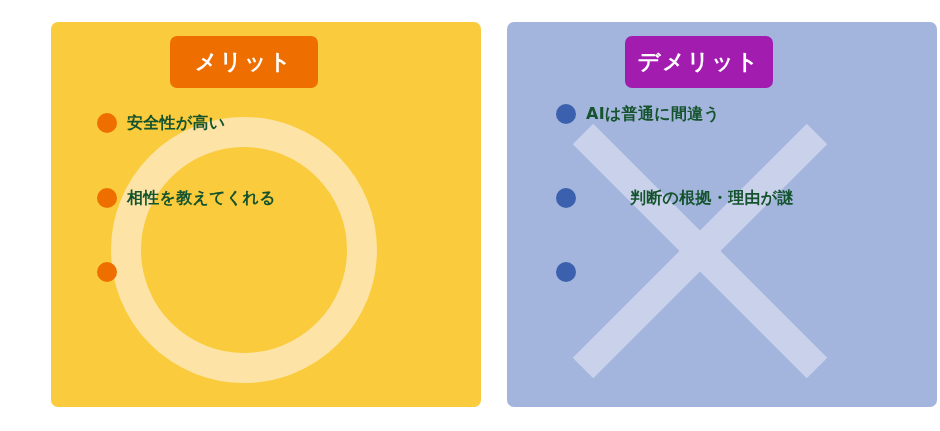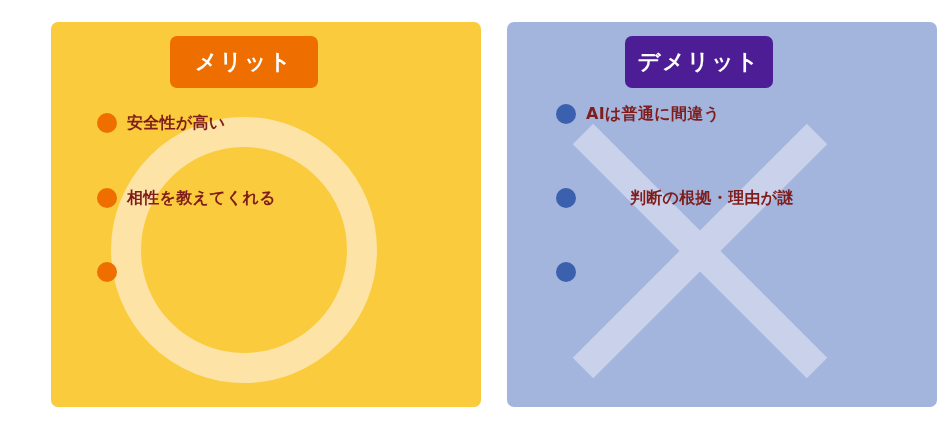--- a/index.html
+++ b/index.html
@@ -13,29 +13,29 @@
     }
     .card.merit { left: 51px; background: #FACB3C; }
     .card.demerit { left: 507px; background: #A3B5DD; }
     .bg-shape { position: absolute; left: 0; top: 0; }
     .badge {
       position: absolute; top: 14px; height: 52px; border-radius: 7px;
       color: #ffffff; font-weight: bold; font-size: 22px; letter-spacing: 2px;
       display: flex; align-items: center; justify-content: center;
     }
     .merit .badge { left: 119px; width: 148px; background: #EE6F00; }
-    .demerit .badge { left: 118px; width: 148px; background: #4c1d95; }
+    .demerit .badge { left: 118px; width: 148px; background: #a21caf; }
     .item {
       position: absolute; display: flex; align-items: center; height: 24px;
     }
     .dot { width: 20px; height: 20px; border-radius: 50%; flex: none; }
     .merit .dot { background: #EE6F00; }
     .demerit .dot { background: #3A60AE; }
     .item-label {
-      margin-left: 10px; font-size: 16px; font-weight: bold; color: #7f1d1d;
+      margin-left: 10px; font-size: 16px; font-weight: bold; color: #14532d;
       white-space: nowrap; letter-spacing: 0.3px;
     }
   </style>
 </head>
 <body>
 
 <div class="card merit">
   <svg class="bg-shape" width="386" height="385">
     <circle cx="193" cy="228" r="118" fill="none" stroke="#FDE4A6" stroke-width="30"></circle>
   </svg>

